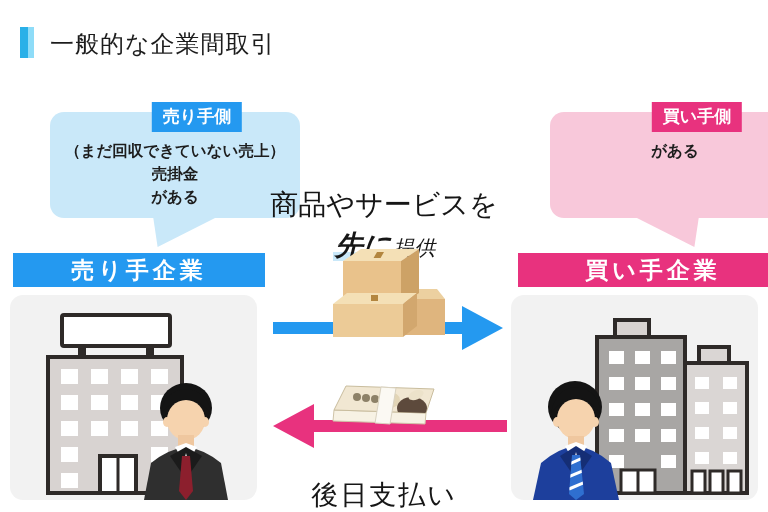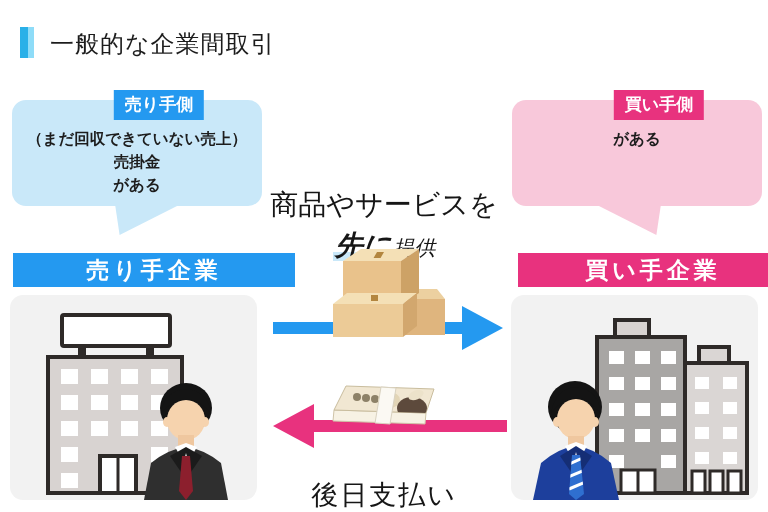--- a/index.html
+++ b/index.html
@@ -9,21 +9,21 @@
   }
   
   .title-accent{
     position:absolute;left:20px;top:27px;width:14px;height:31px;
     background:linear-gradient(90deg,var(--title-bar-dark,#29b0e8) 0 55%,var(--title-bar-light,#8edcf8) 55% 100%);
   }
   .page-title{
     position:absolute;left:50px;top:28px;font-size:24px;letter-spacing:1px;color:#1c1c1c;white-space:nowrap;
   }
   
-  .bubble-group{position:absolute;width:294px;height:146px;top:90px;}
+  .bubble-group{position:absolute;width:294px;height:146px;top:102px;margin-left:38px;}
   .seller-group{left:12px;}
   .buyer-group{left:512px;}
   .bubble-label{
     position:absolute;top:0;left:50%;transform:translateX(-50%);
     color:#fff;font-weight:bold;font-size:17px;line-height:24px;padding:3px 11px;z-index:2;white-space:nowrap;
   }
   .seller-group .bubble-label{background:var(--accent-blue,#2499f0);}
   .buyer-group .bubble-label{background:var(--accent-pink,#e8327e);}
   .bubble-body{
     position:absolute;top:10px;left:0;width:250px;height:106px;border-radius:14px;
@@ -34,21 +34,21 @@
   .buyer-group .bubble-body{background:var(--bubble-pink,#f8c8da);}
   .bubble-line{display:block;white-space:nowrap;}
   .bubble-tail{position:absolute;top:114px;width:66px;height:31px;}
   .seller-group .bubble-tail{left:103px;background:var(--bubble-blue,#c9e8f9);clip-path:polygon(0 0,100% 0,7% 100%);}
   .buyer-group .bubble-tail{left:83px;background:var(--bubble-pink,#f8c8da);clip-path:polygon(0 0,100% 0,93% 100%);}
   
   .company-header{
     position:absolute;top:253px;height:34px;line-height:34px;text-align:center;
     color:#fff;font-weight:bold;font-size:23px;letter-spacing:4px;
   }
-  .seller-header{left:13px;width:282px;background:var(--accent-blue,#2499f0);}
+  .seller-header{left:13px;width:252px;background:var(--accent-blue,#2499f0);}
   .buyer-header{left:518px;width:270px;background:var(--accent-pink,#e8327e);}
   
   .panel{
     position:absolute;top:295px;width:247px;height:205px;border-radius:13px;overflow:hidden;
     background:var(--panel-gray,#f2f2f2);
   }
   .seller-panel{left:10px;}
   .buyer-panel{left:511px;}
   .panel svg{position:absolute;left:0;top:0;}
   

